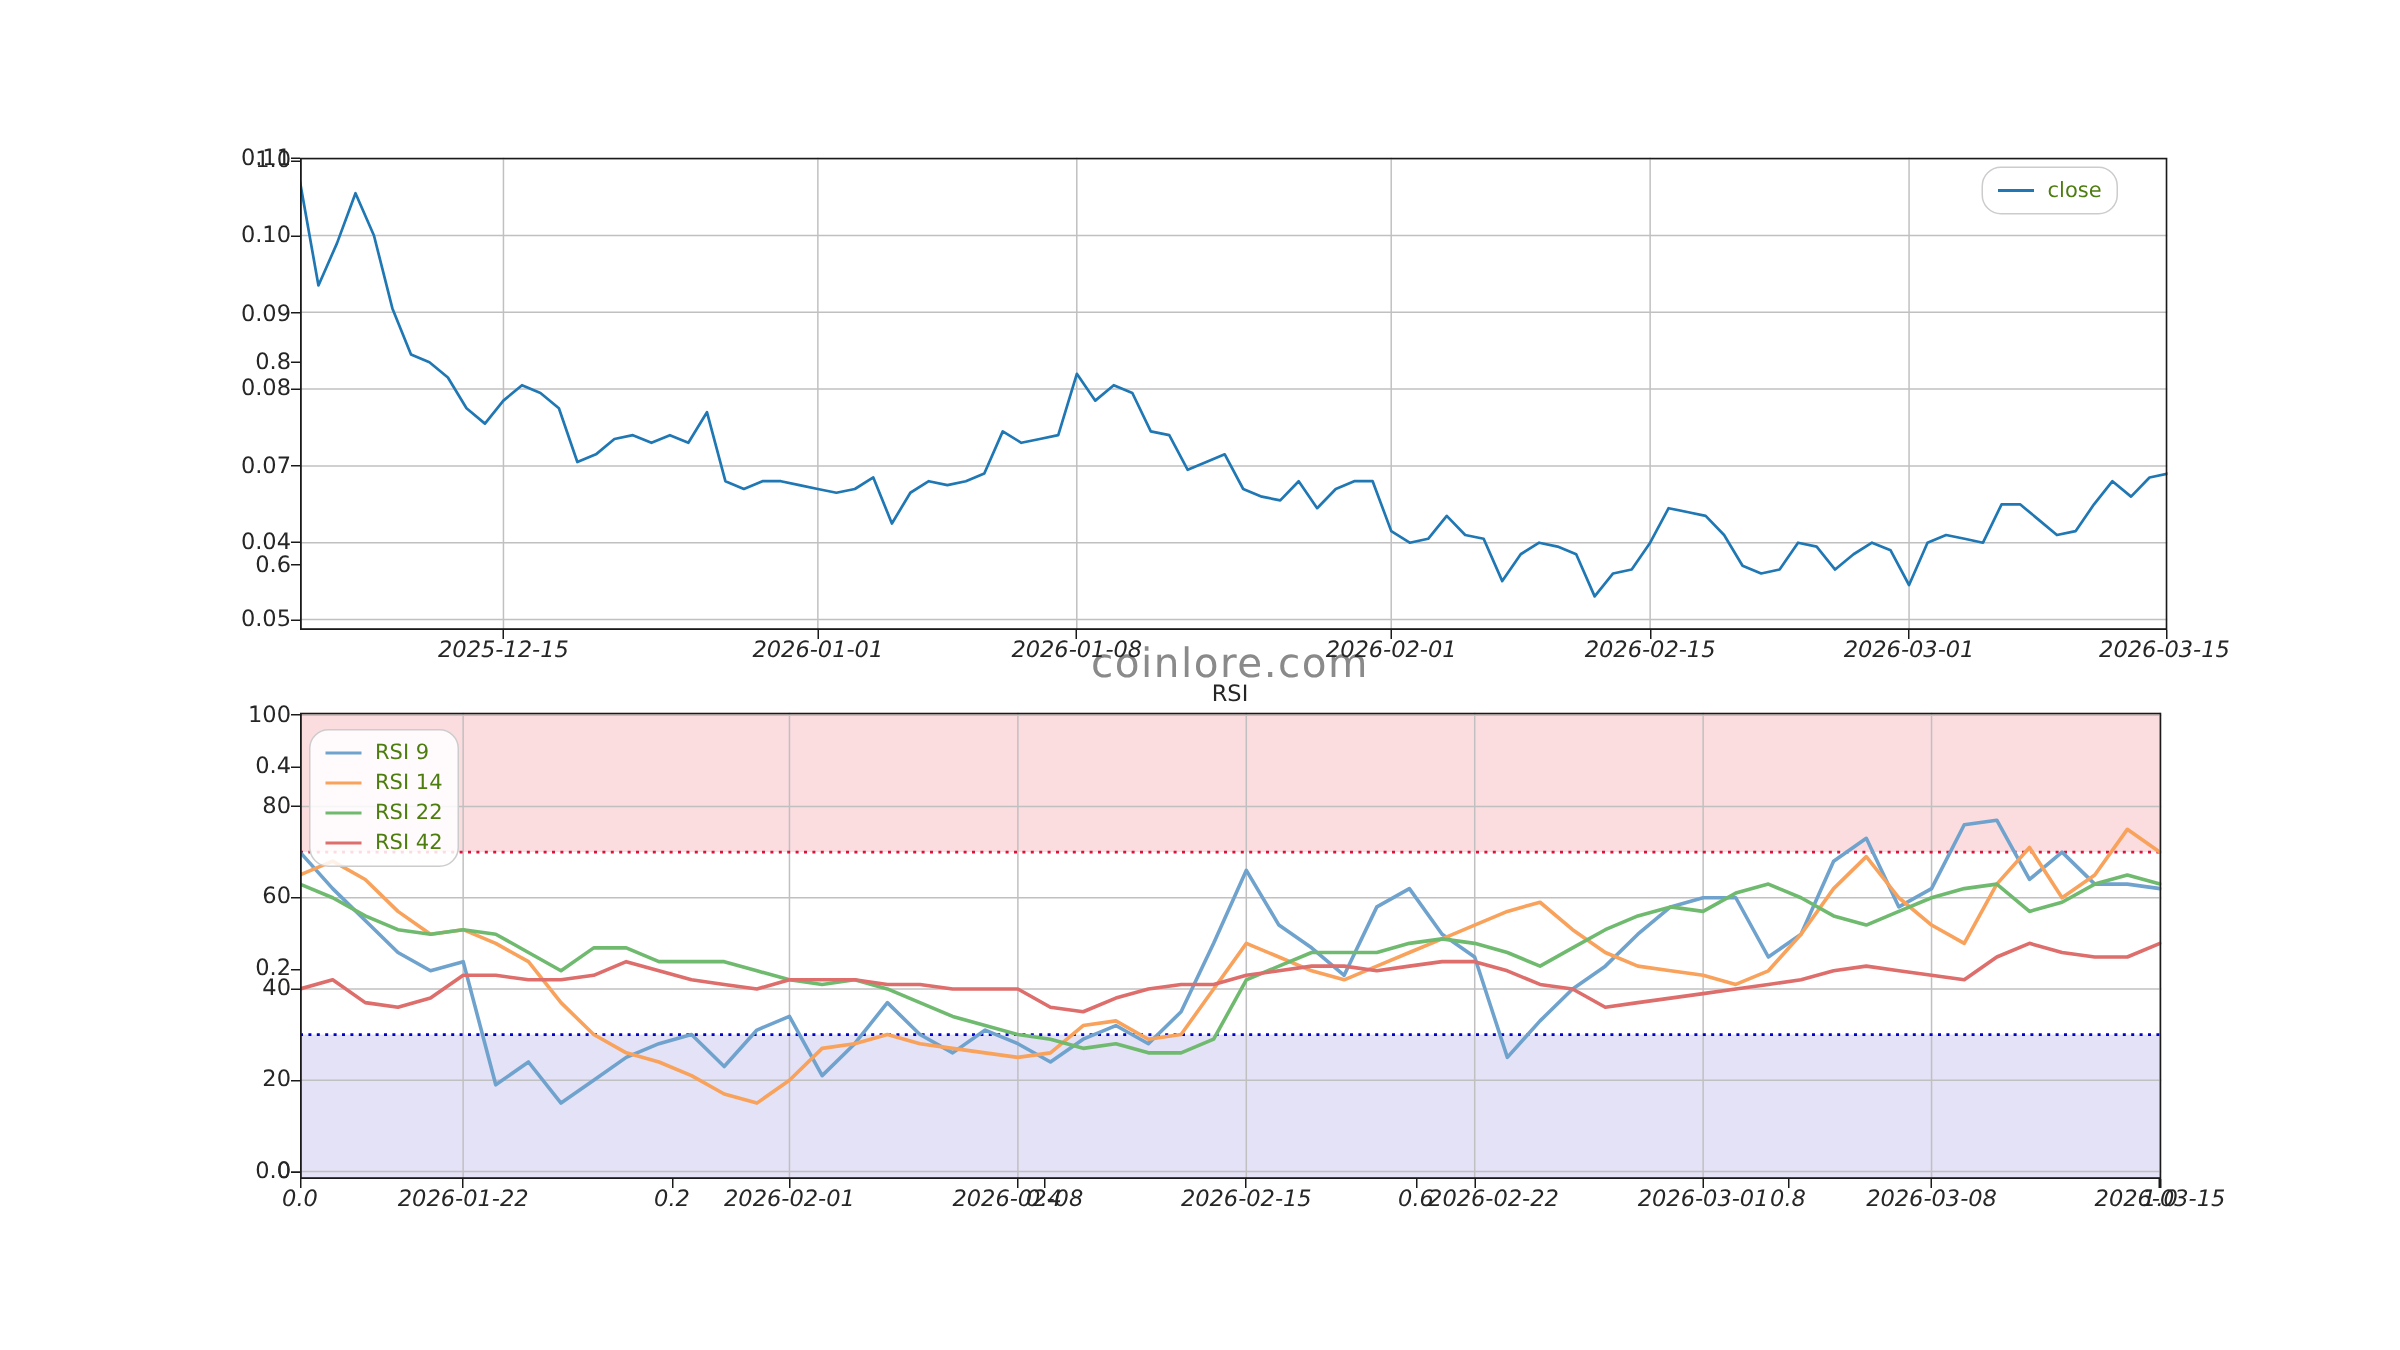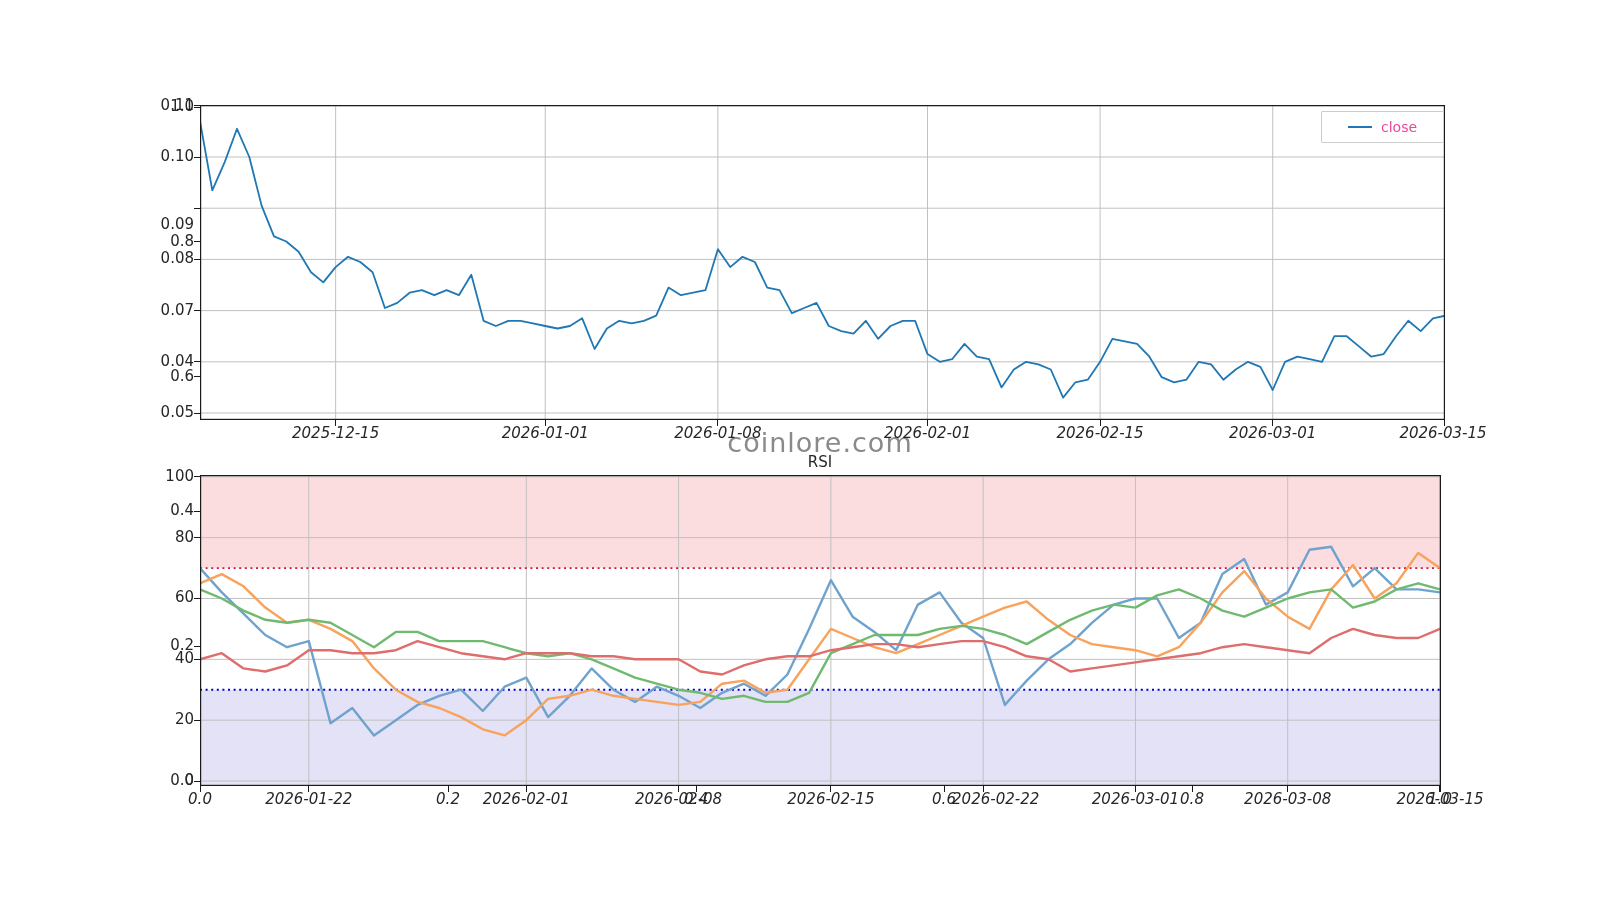--- a/index.html
+++ b/index.html
@@ -3,21 +3,21 @@
 <meta charset="utf-8">
 <style>
   html,body{margin:0;padding:0;background:#ffffff;}
   body{font-family:"DejaVu Sans",sans-serif;color:#262626;}
   #fig{position:relative;width:1600px;height:900px;background:#ffffff;overflow:hidden;}
   svg.panel{position:absolute;display:block;}
   .tick-label{position:absolute;font-size:15px;color:#262626;white-space:nowrap;line-height:19px;}
   .ylab{text-align:right;}
   .xlab{transform:translateX(-50%);font-style:italic;}
   .tickmark{position:absolute;background:#1a1a1a;}
-  .legend{position:absolute;background:rgba(255,255,255,0.85);border:1px solid #cccccc;border-radius:1px;padding:5px 26px;font-size:14px;color:#ec4899;}
+  .legend{position:absolute;background:rgba(255,255,255,0.85);border:1px solid #cccccc;border-radius:13px;padding:5px 10px;font-size:14px;color:#4d7c0f;}
   .legend-row{display:flex;align-items:center;height:20px;white-space:nowrap;}
   .legend-swatch{display:inline-block;width:24px;height:0;border-top-width:2.5px;border-top-style:solid;margin-right:9px;}
   .watermark{position:absolute;left:820px;top:427px;transform:translateX(-50%);font-size:27px;color:#8a8a8a;letter-spacing:1px;}
   .rsi-title{position:absolute;left:820px;top:453px;transform:translateX(-50%);font-size:15px;color:#262626;}
 </style>
 </head>
 <body>
 
 <div id="fig">
   <svg id="price-svg" class="panel" width="1245" height="315" style="left: 200px; top: 105px;">
@@ -64,29 +64,47 @@
       <rect x="0.6" y="0.6" width="1239.8" height="309.8" fill="none" stroke="#1a1a1a" stroke-width="1.2"></rect>
     </svg>
   <div class="watermark">coinlore.com</div>
   <div class="rsi-title">RSI</div>
   <div id="price-legend" class="legend" style="left:1321px;top:111px;">
       <div class="legend-row">
         <span class="legend-swatch" style="border-top-color: rgb(31, 119, 180);"></span>
         <span>close</span>
       </div>
     </div>
+  <div id="rsi-legend" class="legend" style="left:206px;top:486px;">
+      <div class="legend-row">
+        <span class="legend-swatch" style="border-top-color: rgb(111, 163, 205);"></span>
+        <span>RSI 9</span>
+      </div>
+      <div class="legend-row">
+        <span class="legend-swatch" style="border-top-color: rgb(248, 162, 92);"></span>
+        <span>RSI 14</span>
+      </div>
+      <div class="legend-row">
+        <span class="legend-swatch" style="border-top-color: rgb(112, 186, 112);"></span>
+        <span>RSI 22</span>
+      </div>
+      <div class="legend-row">
+        <span class="legend-swatch" style="border-top-color: rgb(221, 110, 108);"></span>
+        <span>RSI 42</span>
+      </div>
+    </div>
 <div class="tick-label ylab" style="right: 1406px; top: 403px;">0.05</div>
     <div class="tickmark" style="left: 194px; top: 412.5px; width: 6px; height: 1px;"></div>
     <div class="tick-label ylab" style="right: 1406px; top: 351.8px;">0.04</div>
     <div class="tickmark" style="left: 194px; top: 361.3px; width: 6px; height: 1px;"></div>
     <div class="tick-label ylab" style="right: 1406px; top: 300.6px;">0.07</div>
     <div class="tickmark" style="left: 194px; top: 310.1px; width: 6px; height: 1px;"></div>
     <div class="tick-label ylab" style="right: 1406px; top: 249.4px;">0.08</div>
     <div class="tickmark" style="left: 194px; top: 258.9px; width: 6px; height: 1px;"></div>
-    <div class="tick-label ylab" style="right: 1406px; top: 215px;">0.09</div>
+    <div class="tick-label ylab" style="right: 1406px; top: 200px;">0.09</div>
     <div class="tickmark" style="left: 194px; top: 207.7px; width: 6px; height: 1px;"></div>
     <div class="tick-label ylab" style="right: 1406px; top: 147px;">0.10</div>
     <div class="tickmark" style="left: 194px; top: 156.5px; width: 6px; height: 1px;"></div>
     <div class="tick-label ylab" style="right: 1406px; top: 95.8px; margin-left: 44px;">0.11</div>
     <div class="tickmark" style="left: 194px; top: 105.3px; width: 6px; height: 1px;"></div>
     <div class="tick-label ylab" style="right: 1406px; top: 771px;">0</div>
     <div class="tickmark" style="left: 194px; top: 780.5px; width: 6px; height: 1px;"></div>
     <div class="tick-label ylab" style="right: 1406px; top: 710.16px; margin-left: 32px;">20</div>
     <div class="tickmark" style="left: 194px; top: 719.66px; width: 6px; height: 1px;"></div>
     <div class="tick-label ylab" style="right: 1406px; top: 649.32px;">40</div>

